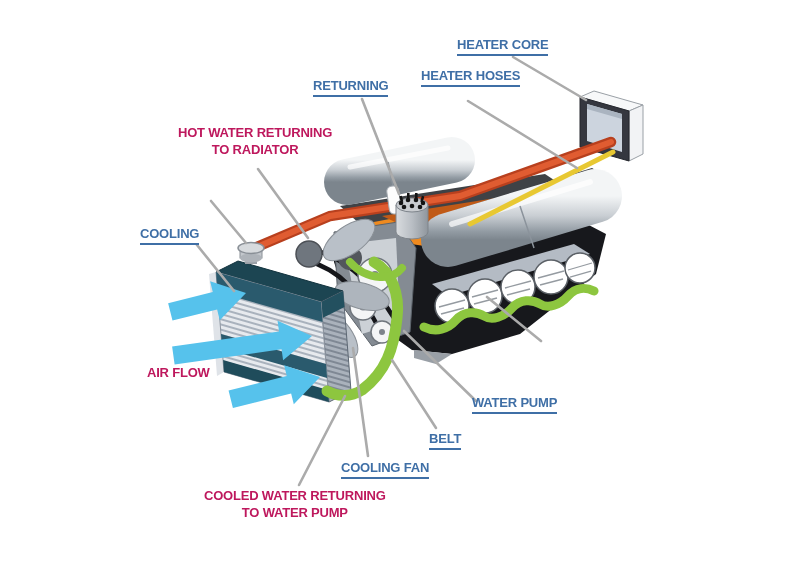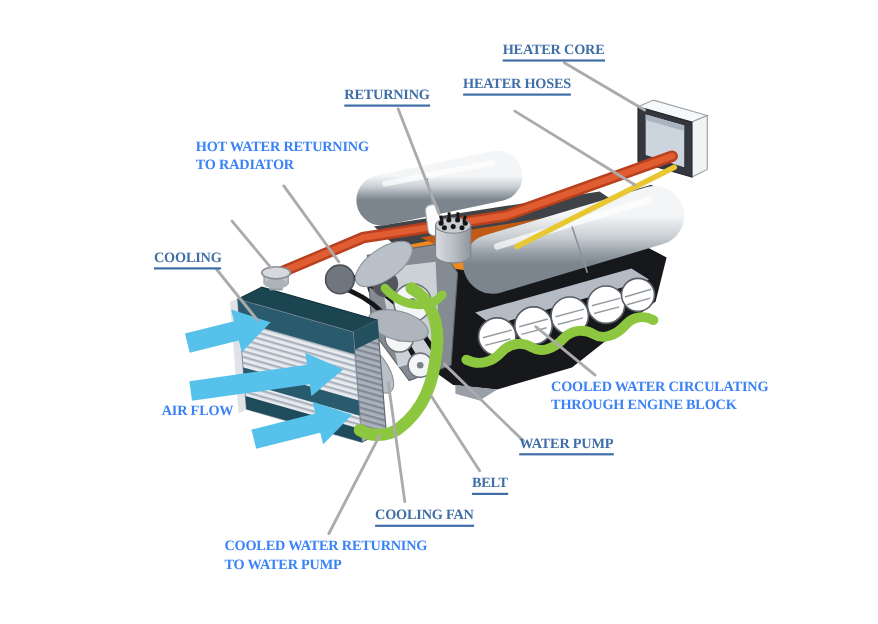--- a/index.html
+++ b/index.html
@@ -1,25 +1,26 @@
 <!DOCTYPE html>
 <html><head>
 <meta charset="utf-8">
 <style>
   html,body{margin:0;padding:0;background:#fff;}
   .stage{
     position:relative;width:798px;height:567px;background:#ffffff;overflow:hidden;
-    font-family:Liberation Serif, serif;
+    font-family:Liberation Sans, sans-serif;
+    text-align:center;
   }
   .stage svg{position:absolute;left:0;top:0;}
   .lbl{
     position:absolute;font-weight:700;font-size:13px;line-height:17px;
     letter-spacing:-0.2px;white-space:pre-line;
   }
-  .lbl.dark{color:#3b82f6;}
+  .lbl.dark{color:#be185d;}
   .lbl.blue{color:#3f6fa6;}
   .lbl.blue .u{border-bottom:2px solid #3f6fa6;padding-bottom:1px;display:inline-block;}
 </style>
 </head>
 <body>
 
 <div class="stage">
 
   <svg width="798" height="567" viewBox="0 0 798 567">
     <defs>
@@ -182,21 +183,19 @@
     </g>
   </svg>
 
   <div class="lbl blue" style="left:457px;top:36px"><span class="u">HEATER CORE</span></div>
   <div class="lbl blue" style="left:313px;top:77px"><span class="u">RETURNING</span></div>
   <div class="lbl blue" style="left:421px;top:67px"><span class="u">HEATER HOSES</span></div>
   <div class="lbl dark" style="left:178px;top:124px">HOT WATER RETURNING
 TO RADIATOR</div>
   <div class="lbl blue" style="left:140px;top:225px"><span class="u">COOLING</span></div>
   <div class="lbl dark" style="left:147px;top:364px">AIR FLOW</div>
-  <div class="lbl dark" style="left:501px;top:342px">COOLED WATER CIRCULATING
-THROUGH ENGINE BLOCK</div>
   <div class="lbl blue" style="left:472px;top:394px"><span class="u">WATER PUMP</span></div>
   <div class="lbl blue" style="left:429px;top:430px"><span class="u">BELT</span></div>
   <div class="lbl blue" style="left:341px;top:459px"><span class="u">COOLING FAN</span></div>
   <div class="lbl dark" style="left:204px;top:487px">COOLED WATER RETURNING
 TO WATER PUMP</div>
 
 </div>
 
 </body></html>

